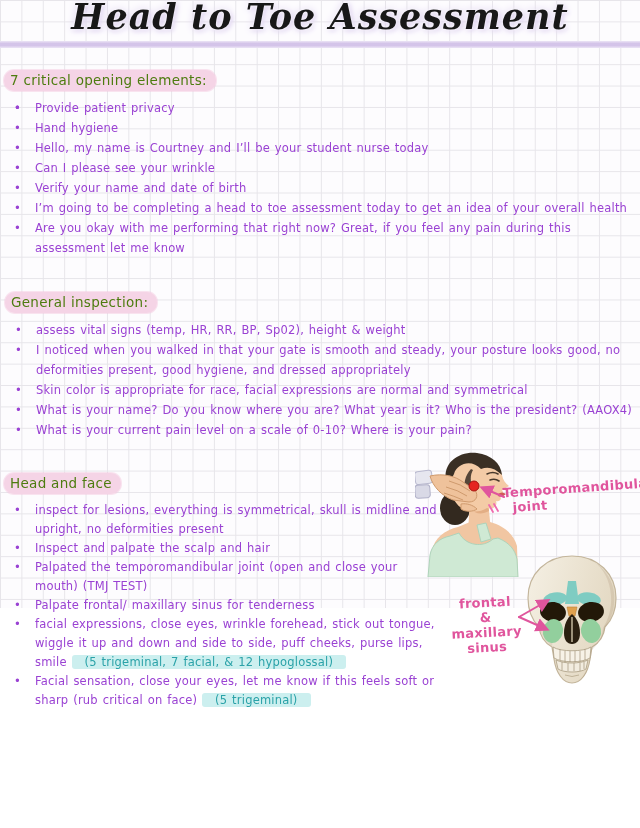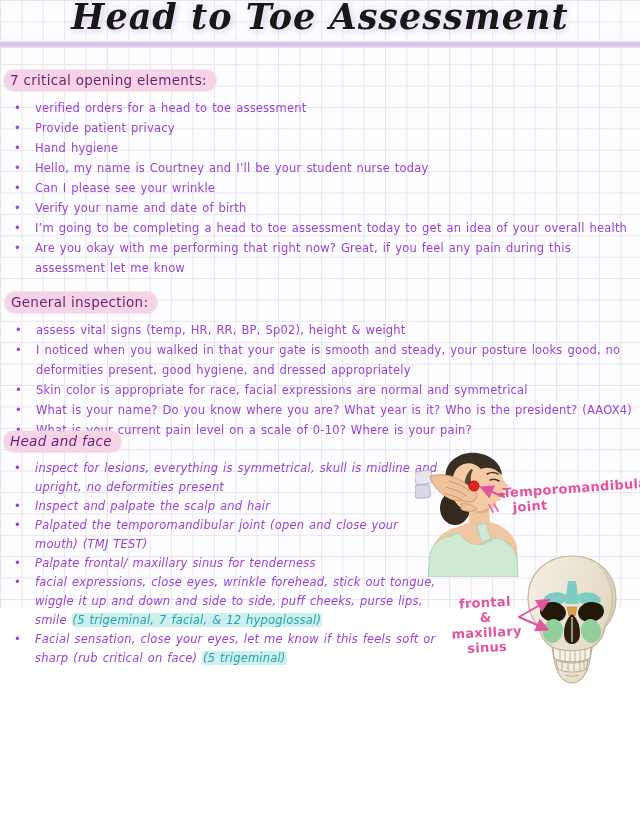--- a/index.html
+++ b/index.html
@@ -14,30 +14,30 @@
   .title{position:absolute;top:-4px;left:0;right:0;text-align:center;
     font-family:"DejaVu Serif",serif;font-style:italic;font-weight:bold;
     font-size:35px;color:#181818;letter-spacing:1px;
     text-shadow:0 0 3px #ffffff,0 0 9px #ddd0ef,2px 2px 4px #e6ddf4;}
   .title-underline{position:absolute;top:41px;left:0;right:0;height:7px;
     background:linear-gradient(to bottom,#ece5f6,#d4c4e9 35%,#d4c4e9 65%,#ece5f6);}
   
   .sec{position:absolute;}
   #sec1{top:70px;left:4px;width:633px;}
   #sec2{top:292px;left:5px;width:633px;}
-  #sec3{top:431px;left:4px;width:440px;font-style:italic;}
+  #sec3{top:473px;left:4px;width:440px;}
   .sec-heading{display:inline-block;background:#f5d4e6;border-radius:10px;
-    padding:2px 9px 3px 6px;font-size:13.5px;color:#701a75;letter-spacing:.3px;
+    padding:2px 9px 3px 6px;font-size:13.5px;color:#4d7c0f;letter-spacing:.3px;
     box-shadow:0 0 0 1px rgba(243,198,222,.45);}
   ul.notes{list-style:none;margin:7px 0 0 0;padding:0;}
   ul.notes li{position:relative;padding-left:31px;color:#9a42d3;
     font-size:11.5px;line-height:20px;letter-spacing:.2px;word-spacing:1px;}
   #sec3 ul.notes li{line-height:19px;}
   .dot{position:absolute;left:10px;top:0;color:#9a42d3;}
-  .hl{color:#2aa2a8;background:#ccefef;border-radius:3px;padding:0 1px;}
+  .hl{color:#2aa2a8;background:#ccefef;border-radius:3px;padding:0 13px;}
   
   .fig{position:absolute;}
   #fig-woman{left:415px;top:449px;width:105px;height:128px;}
   #fig-skull{left:522px;top:554px;width:100px;height:132px;}
   #arrows{left:400px;top:440px;width:240px;height:280px;pointer-events:none;}
   .annot{position:absolute;color:#e0559d;font-weight:bold;font-size:13px;
     letter-spacing:.3px;line-height:15px;}
   #label-tmj{left:503px;top:481px;width:130px;transform:rotate(-4deg);}
   #label-tmj .l2{padding-left:9px;}
   #label-sinus{left:451px;top:595px;width:70px;text-align:center;transform:rotate(-3deg);}
@@ -46,21 +46,21 @@
 <body>
 
 <div class="page">
 
   <div class="title">Head to Toe Assessment</div>
   <div class="title-underline"></div>
 
   <div class="sec" id="sec1">
     <span class="sec-heading">7 critical opening elements:</span>
     <ul class="notes">
-      <li><span class="dot">•</span><span>verified orders for a head to toe assessment</span></li>
+      <li><span class="dot">•</span></li>
       <li><span class="dot">•</span><span>Provide patient privacy</span></li>
       <li><span class="dot">•</span><span>Hand hygiene</span></li>
       <li><span class="dot">•</span><span>Hello, my name is Courtney and I’ll be your student nurse today</span></li>
       <li><span class="dot">•</span><span>Can I please see your wrinkle</span></li>
       <li><span class="dot">•</span><span>Verify your name and date of birth</span></li>
       <li><span class="dot">•</span><span>I’m going to be completing a head to toe assessment today to get an idea of your overall health</span></li>
       <li><span class="dot">•</span><span>Are you okay with me performing that right now? Great, if you feel any pain during this assessment let me know</span></li>
     </ul>
   </div>
 

